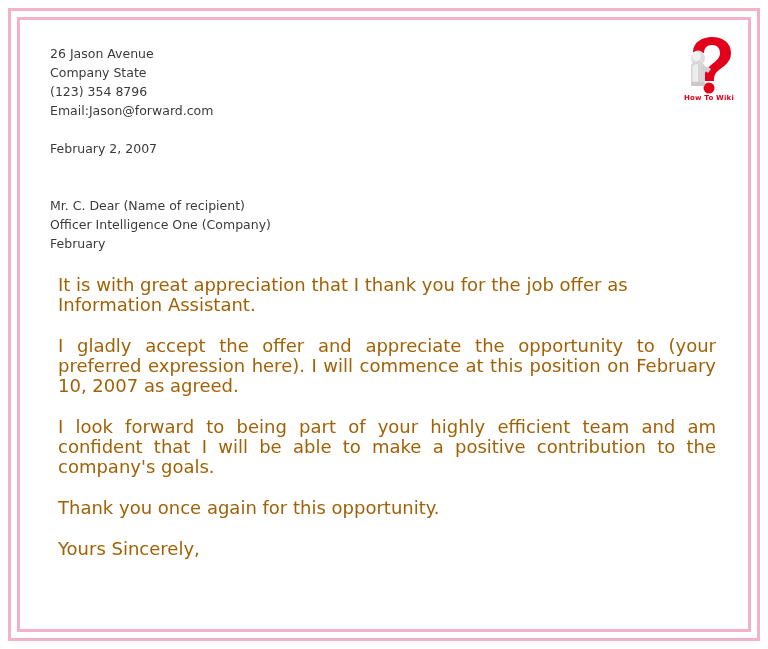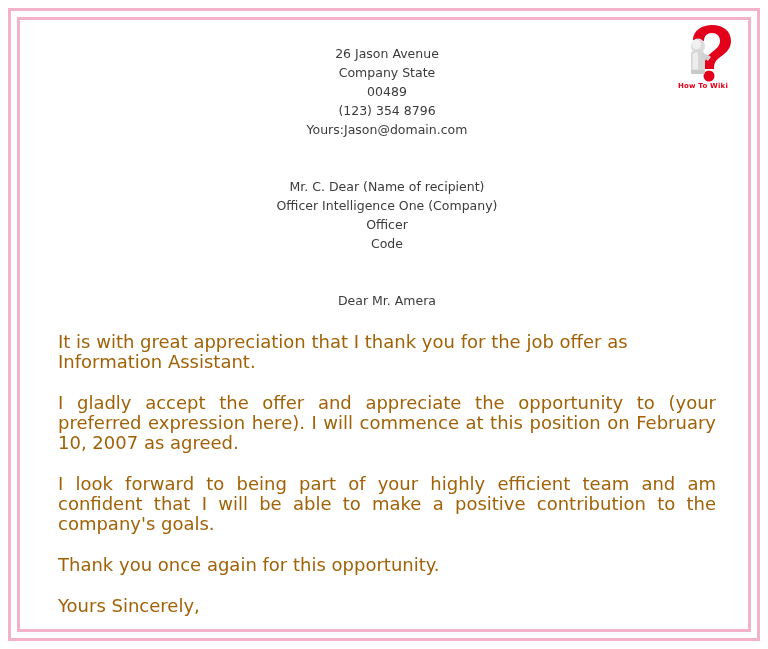--- a/index.html
+++ b/index.html
@@ -62,21 +62,20 @@
 
   .text-line {
     font-size: 12.5px;
     line-height: 19px;
     color: #3b3b3b;
     white-space: pre;
   }
 
   .block {
     margin: 0;
-    text-align: center;
   }
   .block-sender { margin-top: 4px; }
   .block-date   { margin-top: 19px; }
   .block-recipient { margin-top: 38px; }
   .block-salutation { margin-top: 38px; }
 
   p.para {
     font-size: 18px;
     line-height: 20px;
     color: #a16207;
@@ -85,23 +84,24 @@
     text-justify: inter-word;
   }
   p.para-first { margin-top: 22px; }
   p.para-next  { margin-top: 21px; }
   p.nojust { text-align: left; }
 
   
   .logo {
     position: absolute;
     right: 8px;
-    top: 4px;
+    top: 16px;
     width: 62px;
     height: 78px;
+    text-align: center;
   }
   .logo-mark {
     position: relative;
     width: 62px;
     height: 60px;
   }
   .logo-svg {
     display: block;
     width: 62px;
     height: 60px;
@@ -144,36 +144,34 @@
         </svg>
       </div>
       <div class="logo-caption">How To Wiki</div>
     </div>
 
     <div class="letter-body-wrap">
 
       <div class="block block-sender">
         <div class="text-line">26 Jason Avenue</div>
         <div class="text-line">Company State</div>
-        <div class="text-line">00489</div>
         <div class="text-line">(123) 354 8796</div>
-        <div class="text-line">Yours:Jason@domain.com</div>
+        <div class="text-line">Email:Jason@forward.com</div>
       </div>
 
+      <div class="block block-date">
+        <div class="text-line">February 2, 2007</div>
+      </div>
 
       <div class="block block-recipient">
         <div class="text-line">Mr. C. Dear (Name of recipient)</div>
         <div class="text-line">Officer Intelligence One (Company)</div>
-        <div class="text-line">Officer</div>
-        <div class="text-line">Code</div>
+        <div class="text-line">February</div>
       </div>
 
-      <div class="block block-salutation">
-        <div class="text-line">Dear Mr. Amera</div>
-      </div>
 
       <p class="para para-first nojust">It is with great appreciation that I thank you for the job offer as Information Assistant.</p>
       <p class="para para-next">I gladly accept the offer and appreciate the opportunity to (your preferred expression here). I will commence at this position on February 10, 2007 as agreed.</p>
       <p class="para para-next">I look forward to being part of your highly efficient team and am confident that I will be able to make a positive contribution to the company's goals.</p>
       <p class="para para-next nojust">Thank you once again for this opportunity.</p>
 
       <p class="para para-next nojust">Yours Sincerely,</p>
 
     </div>
   </div>

